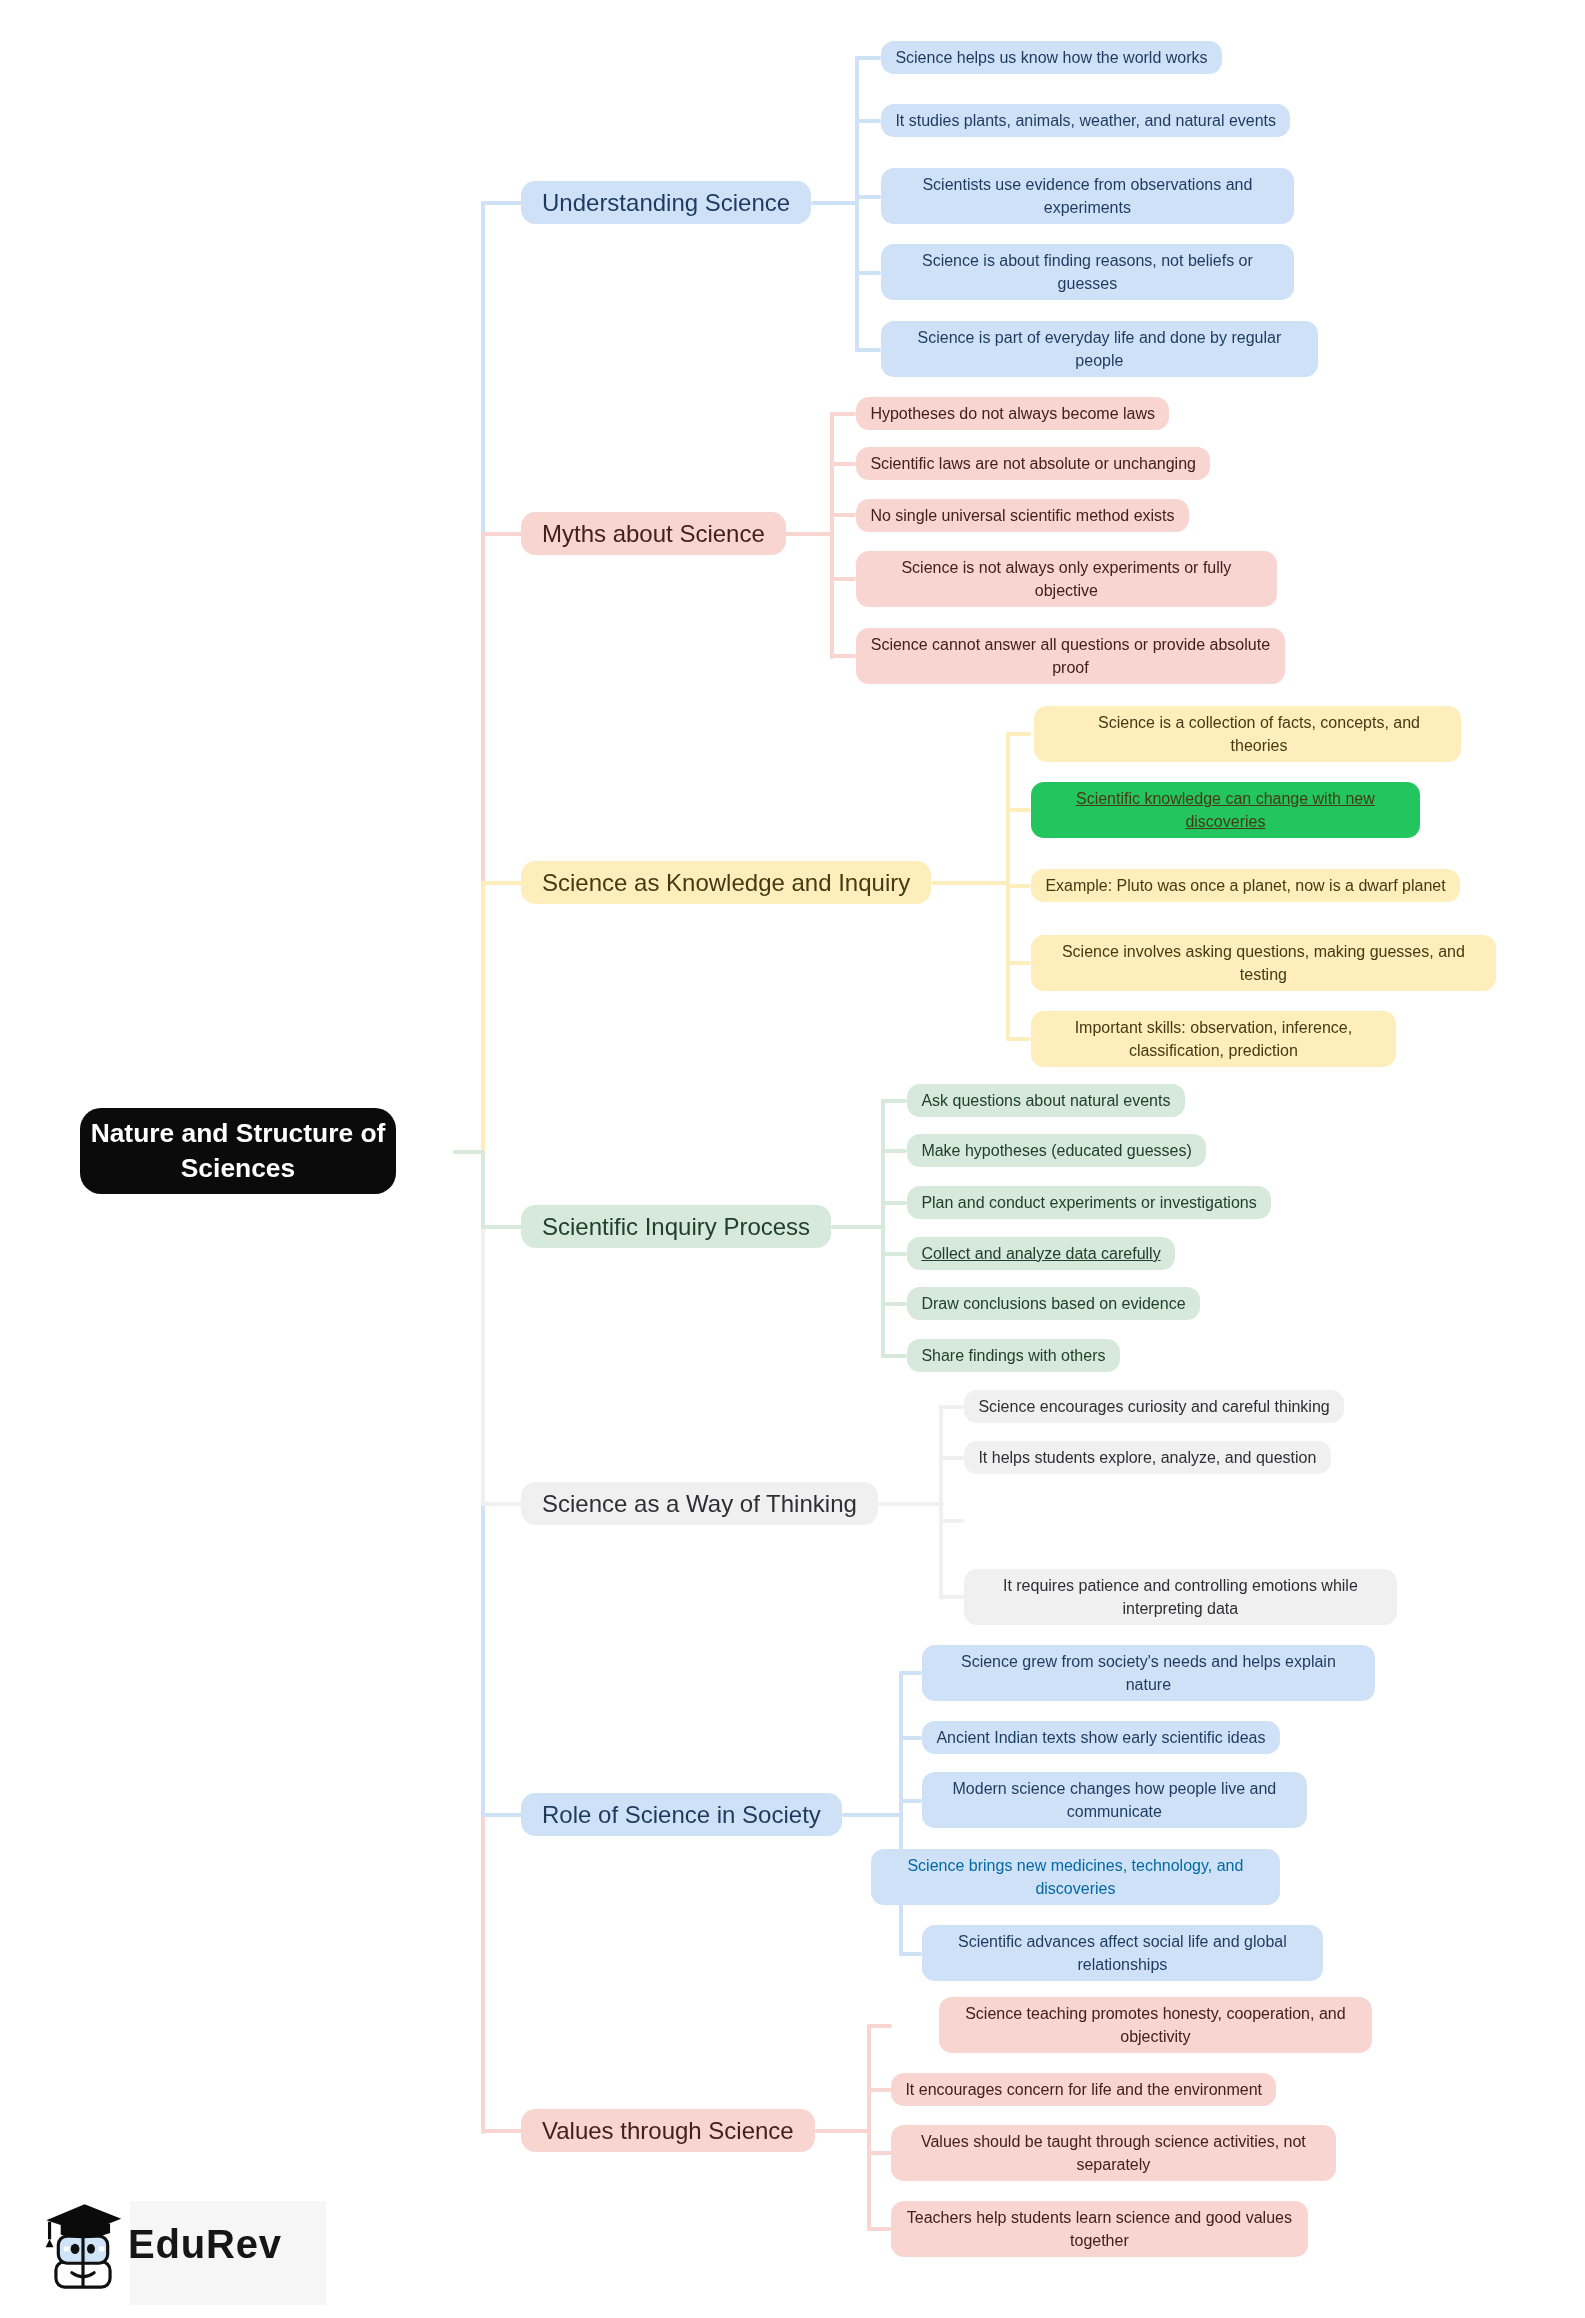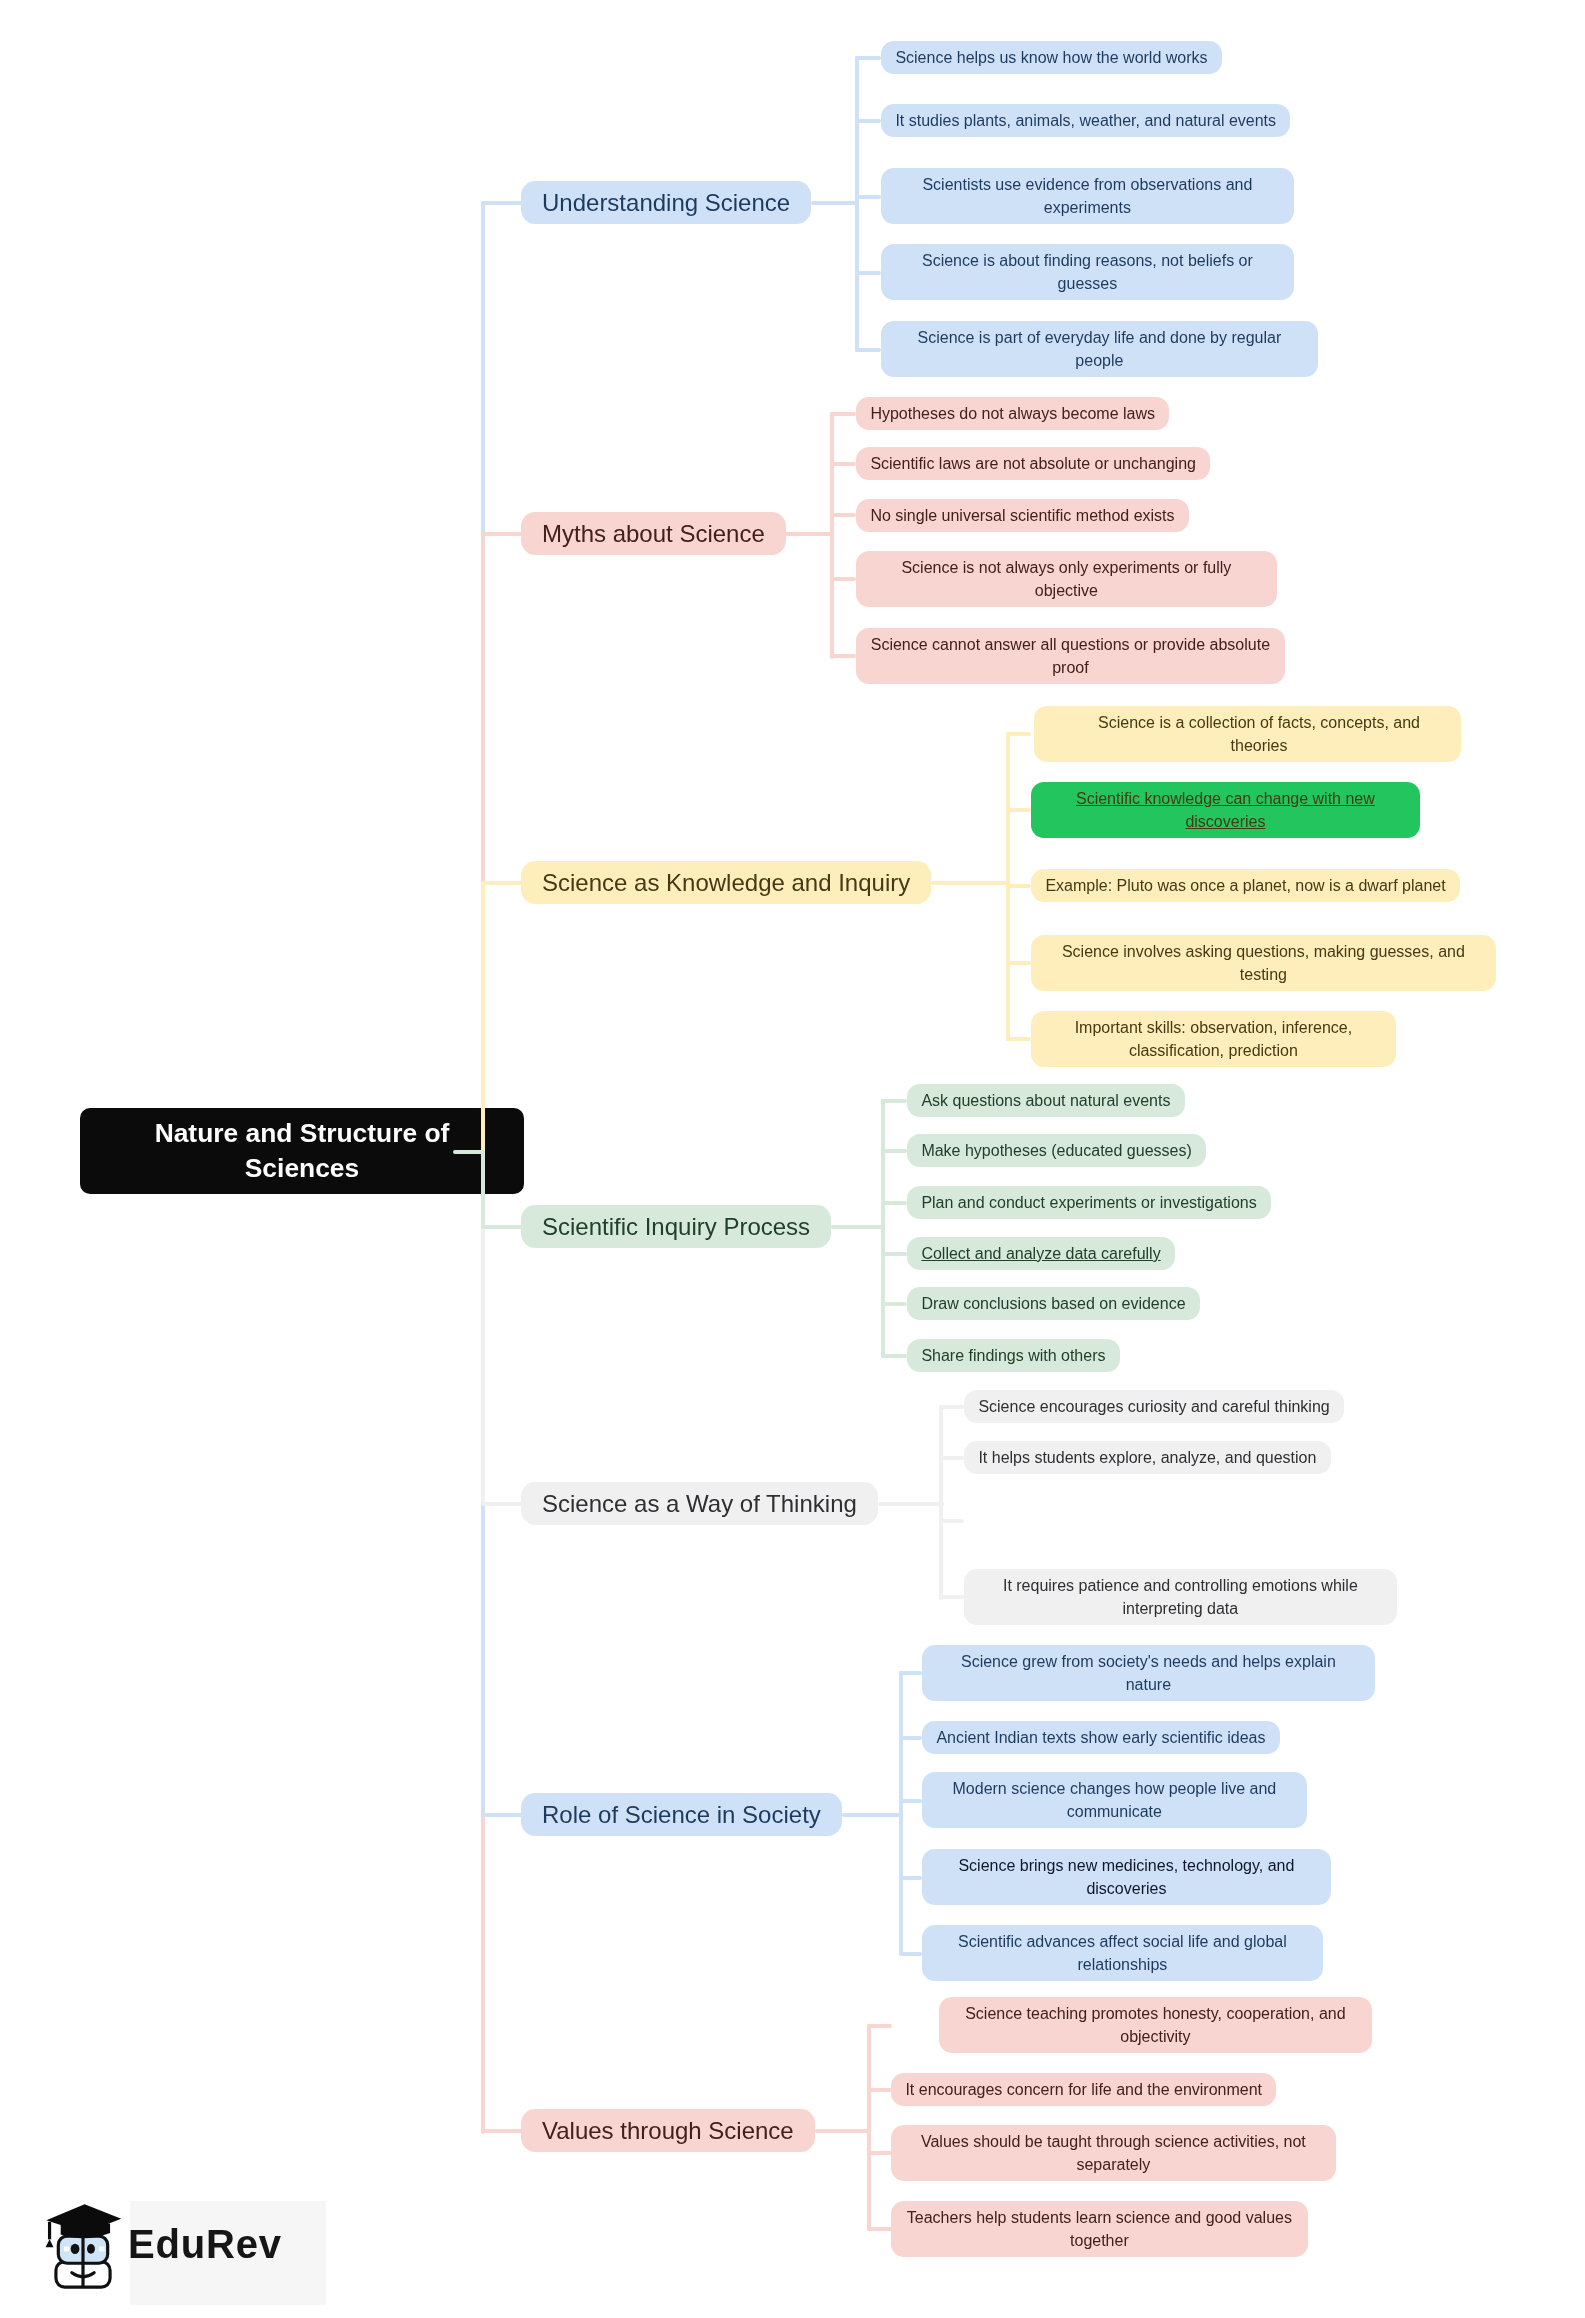--- a/index.html
+++ b/index.html
@@ -10,22 +10,22 @@
   .conn{position:absolute;border-radius:2.4px;}
   .node{
     position:absolute;width:max-content;border-radius:13px;
     padding:4.8px 14.4px;font-size:16px;line-height:23px;text-align:center;
   }
   .title{
     position:absolute;width:max-content;border-radius:14.4px;
     padding:8px 21px;font-size:24px;line-height:27px;white-space:nowrap;
   }
   .root{
-    position:absolute;left:80px;top:1108px;width:444px;height:86px;
-    background:#0b0b0b;color:#ffffff;border-radius:10px;
+    position:absolute;left:80px;top:1108px;width:316px;height:86px;
+    background:#0b0b0b;color:#ffffff;border-radius:21px;
     display:flex;align-items:center;justify-content:center;
     font-weight:bold;font-size:26.4px;line-height:35px;text-align:center;
   }
   .root span{display:block;width:336px;}
   .logo-patch{position:absolute;left:130px;top:2201px;width:196px;height:104px;background:#f6f6f6;}
   .mascot{position:absolute;left:40px;top:2196px;}
   .brand{
     position:absolute;left:128px;top:2222px;font-size:40px;font-weight:bold;
     color:#161616;letter-spacing:0.8px;
   }
@@ -140,21 +140,21 @@
     <div class="conn" style="left: 481px; top: 1813px; width: 42px; height: 4px; background: rgb(207, 225, 247);"></div>
     <div class="title" style="left: 521px; background: rgb(207, 225, 247); color: rgb(29, 58, 95); top: 1793px;">Role of Science in Society</div>
     <div class="conn" style="left: 899px; top: 1671px; width: 4px; height: 284px; background: rgb(207, 225, 247);"></div>
     <div class="conn" style="left: 899px; top: 1671px; width: 23px; height: 4px; background: rgb(207, 225, 247);"></div>
     <div class="node" style="left: 922px; background: rgb(207, 225, 247); color: rgb(29, 58, 95); max-width: 424px; top: 1645px;">Science grew from society's needs and helps explain nature</div>
     <div class="conn" style="left: 899px; top: 1736px; width: 23px; height: 4px; background: rgb(207, 225, 247);"></div>
     <div class="node" style="left: 922px; background: rgb(207, 225, 247); color: rgb(29, 58, 95); top: 1721px;">Ancient Indian texts show early scientific ideas</div>
     <div class="conn" style="left: 899px; top: 1799px; width: 23px; height: 4px; background: rgb(207, 225, 247);"></div>
     <div class="node" style="left: 922px; background: rgb(207, 225, 247); color: rgb(29, 58, 95); max-width: 356px; top: 1772px;">Modern science changes how people live and communicate</div>
     <div class="conn" style="left: 899px; top: 1876px; width: 23px; height: 4px; background: rgb(207, 225, 247);"></div>
-    <div class="node" style="left: 922px; background: rgb(207, 225, 247); color: #0f172a; max-width: 380px; top: 1849px;">Science brings new medicines, technology, and discoveries</div>
+    <div class="node" style="left: 871px; background: rgb(207, 225, 247); color: #0369a1; max-width: 380px; top: 1849px;">Science brings new medicines, technology, and discoveries</div>
     <div class="conn" style="left: 899px; top: 1952px; width: 23px; height: 4px; background: rgb(207, 225, 247);"></div>
     <div class="node" style="left: 922px; background: rgb(207, 225, 247); color: rgb(29, 58, 95); max-width: 372px; top: 1925px;">Scientific advances affect social life and global relationships</div>
     <div class="conn" style="left: 481px; top: 2129px; width: 42px; height: 4px; background: rgb(248, 213, 209);"></div>
     <div class="title" style="left: 521px; background: rgb(248, 213, 209); color: rgb(68, 32, 29); top: 2109px;">Values through Science</div>
     <div class="conn" style="left: 867px; top: 2024px; width: 4px; height: 207px; background: rgb(248, 213, 209);"></div>
     <div class="conn" style="left: 867px; top: 2024px; width: 25px; height: 4px; background: rgb(248, 213, 209);"></div>
     <div class="node" style="left: 891px; background: rgb(248, 213, 209); color: rgb(68, 32, 29); max-width: 404px; top: 1997px; margin-left: 48px;">Science teaching promotes honesty, cooperation, and objectivity</div>
     <div class="conn" style="left: 867px; top: 2088px; width: 25px; height: 4px; background: rgb(248, 213, 209);"></div>
     <div class="node" style="left: 891px; background: rgb(248, 213, 209); color: rgb(68, 32, 29); top: 2073px; text-align: right;">It encourages concern for life and the environment</div>
     <div class="conn" style="left: 867px; top: 2151px; width: 25px; height: 4px; background: rgb(248, 213, 209);"></div>

